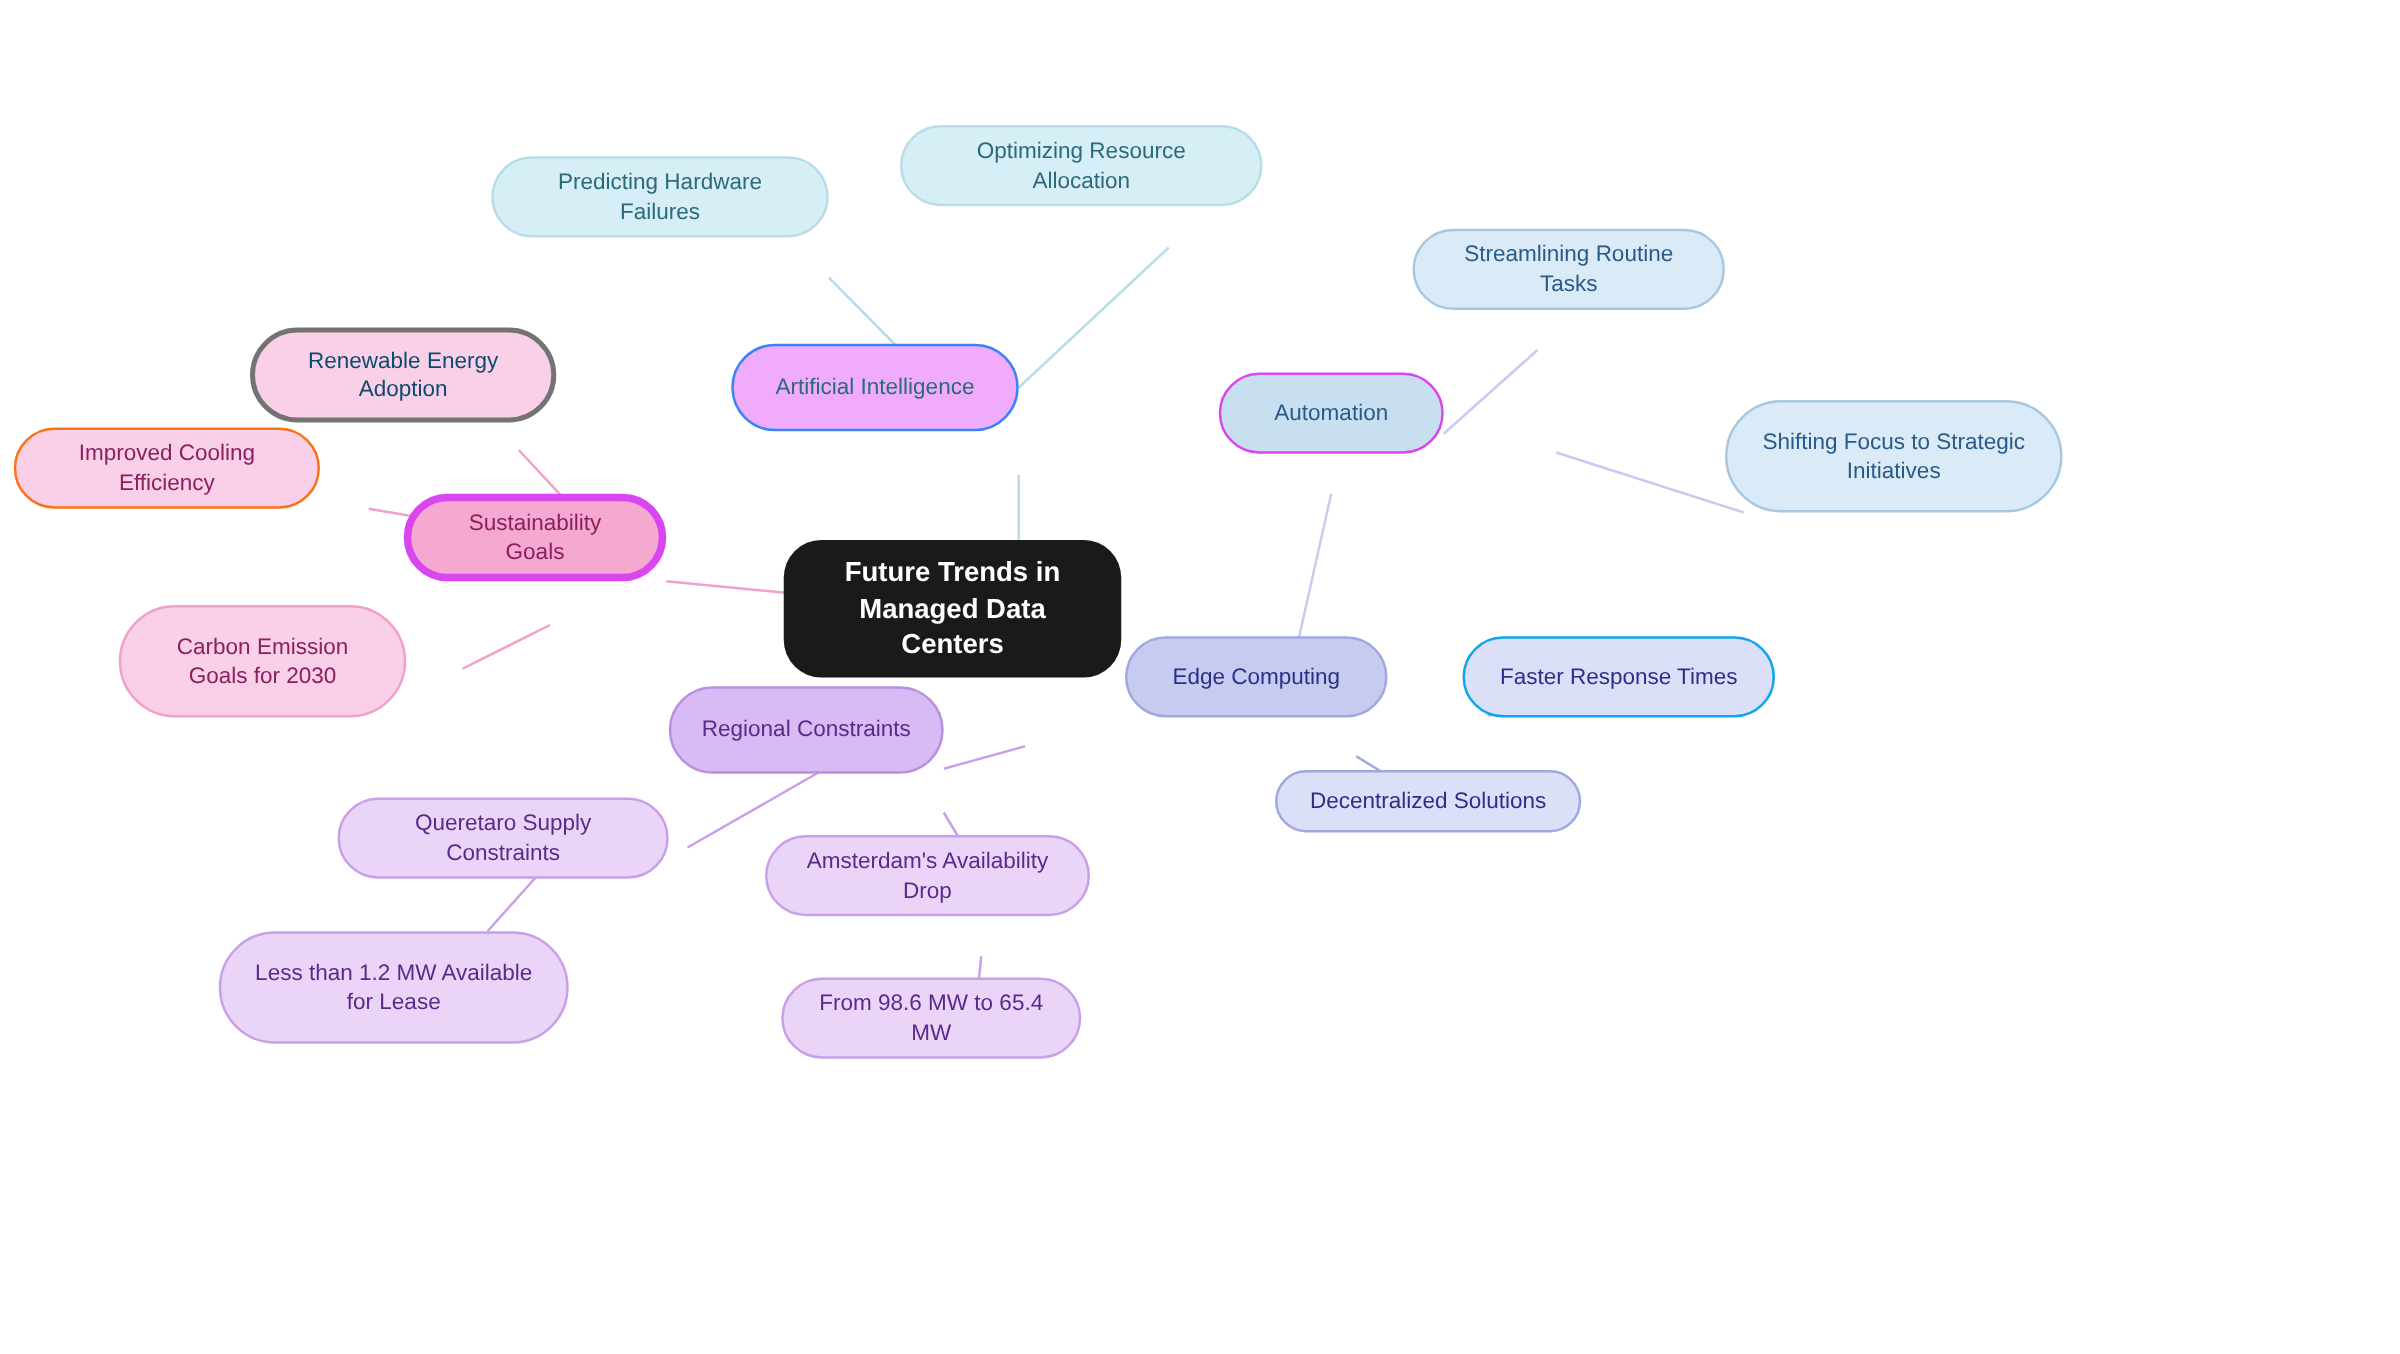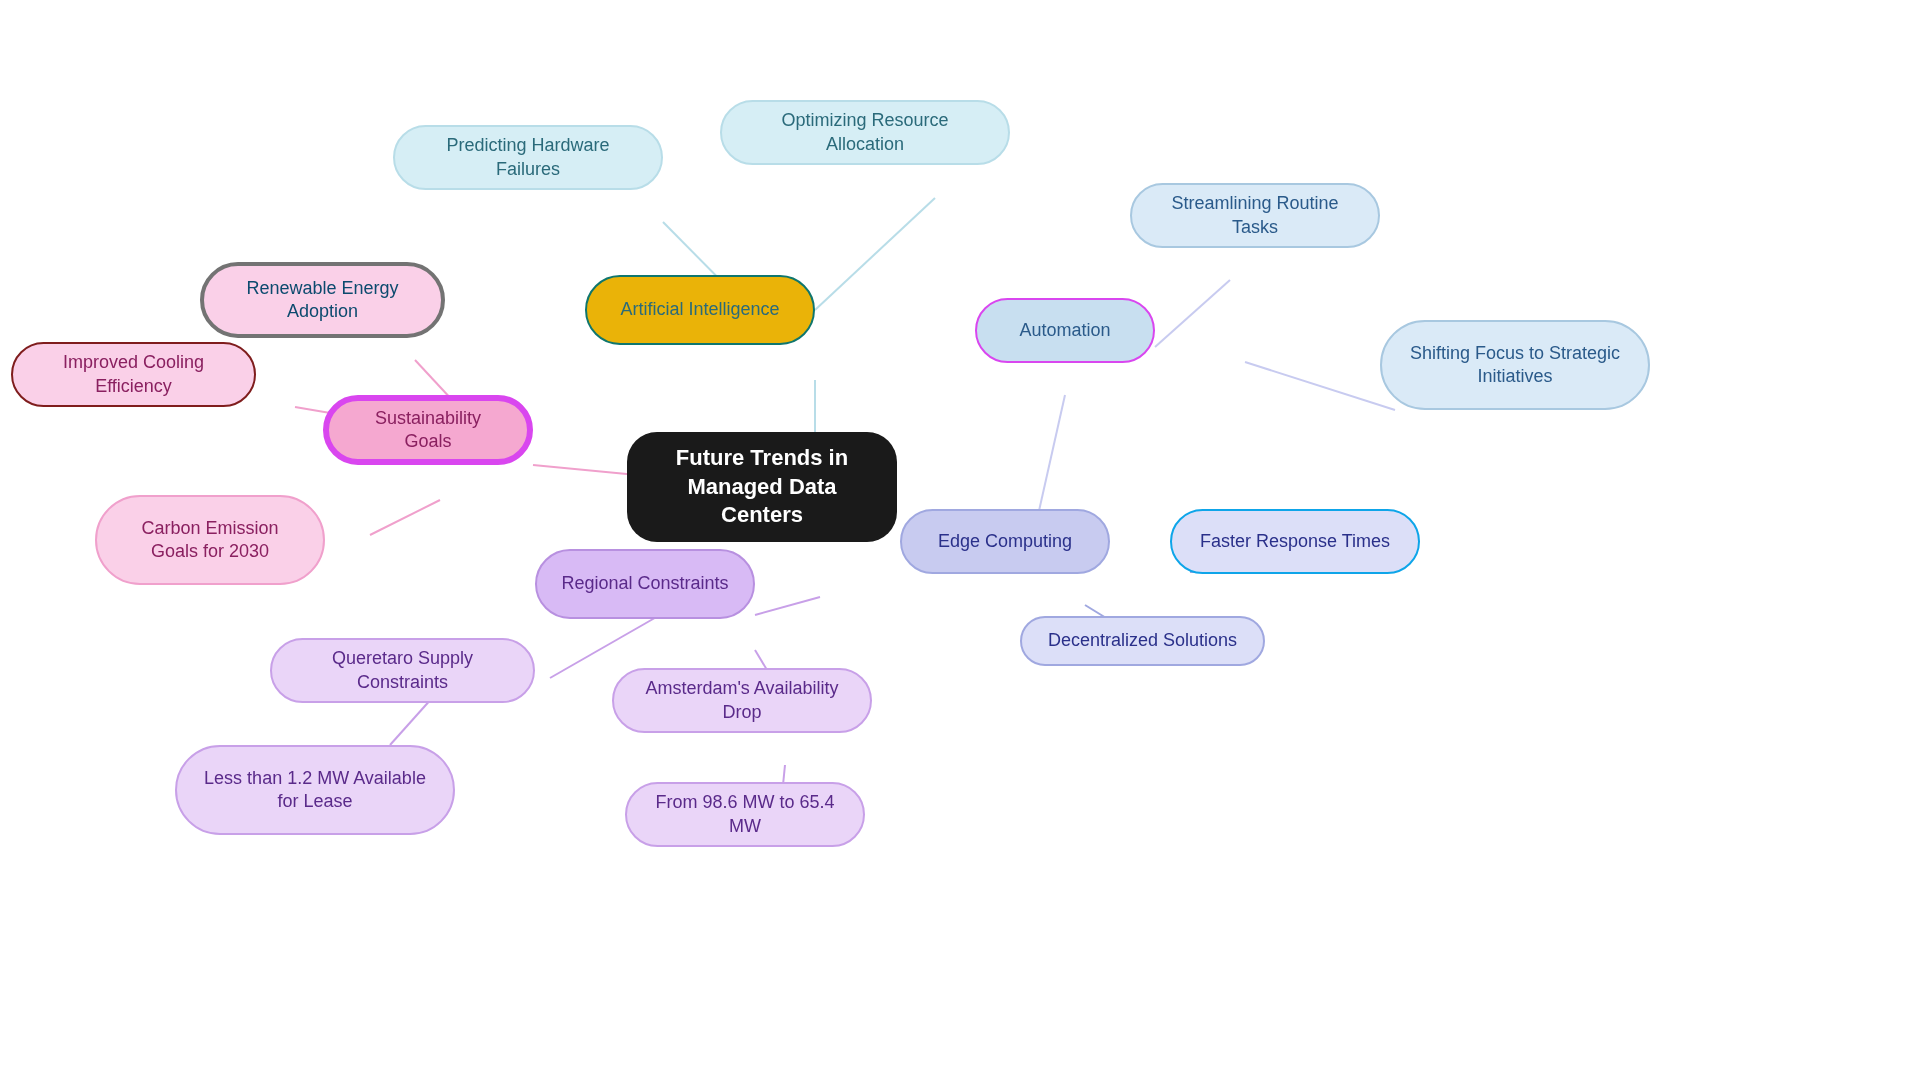--- a/index.html
+++ b/index.html
@@ -34,23 +34,23 @@
     .node-center {
       background: #1a1a1a;
       color: #ffffff;
       font-size: 22px;
       font-weight: 500;
       width: 270px;
       height: 110px;
       border-radius: 30px;
     }
     .node-ai {
-      background: #eab308;
+      background: #f0abfc;
       color: #2a6a7a;
-      border: 2px solid #0f766e;
+      border: 2px solid #3b82f6;
       width: 230px;
       height: 70px;
     }
     .node-ai-child {
       background: #d6eef5;
       color: #2a6a7a;
       border: 2px solid #b8dde8;
       width: 240px;
       height: 65px;
     }
@@ -85,21 +85,21 @@
     .node-sustainability-child {
       background: #fad0e8;
       color: #0c4a6e;
       border: 4px solid #737373;
       width: 240px;
       height: 76px;
     }
     .node-sustainability-child2 {
       background: #fad0e8;
       color: #8a2060;
-      border: 2px solid #7f1d1d;
+      border: 2px solid #f97316;
       width: 210px;
       height: 65px;
     }
     .node-sustainability-child3 {
       background: #fad0e8;
       color: #8a2060;
       border: 2px solid #f0a0cc;
       width: 230px;
       height: 90px;
     }
@@ -215,21 +215,21 @@
 <div class="node node-automation-child" style="left: 1130px; top: 183px; width: 250px;">Streamlining Routine Tasks</div>
 
 <div class="node node-automation-child2" style="left: 1380px; top: 320px; width: 270px;">Shifting Focus to Strategic Initiatives</div>
 
 <div class="node node-sustainability" style="left: 323px; top: 395px;">Sustainability Goals</div>
 
 <div class="node node-sustainability-child" style="left: 200px; top: 262px; width: 245px;">Renewable Energy Adoption</div>
 
 <div class="node node-sustainability-child2" style="left: 11px; top: 342px; width: 245px;">Improved Cooling Efficiency</div>
 
-<div class="node node-sustainability-child3" style="left: 95px; top: 495px; width: 230px;">Carbon Emission Goals for 2030</div>
+<div class="node node-sustainability-child3" style="left: 95px; top: 484px; width: 230px;">Carbon Emission Goals for 2030</div>
 
 <div class="node node-regional" style="left: 535px; top: 549px;">Regional Constraints</div>
 
 <div class="node node-regional-child" style="left: 270px; top: 638px; width: 265px;">Queretaro Supply Constraints</div>
 
 <div class="node node-regional-child3" style="left: 175px; top: 745px; width: 280px;">Less than 1.2 MW Available for Lease</div>
 
 <div class="node node-regional-child2" style="left: 612px; top: 668px; width: 260px;">Amsterdam's Availability Drop</div>
 
 <div class="node node-regional-child4" style="left: 625px; top: 782px; width: 240px;">From 98.6 MW to 65.4 MW</div>

